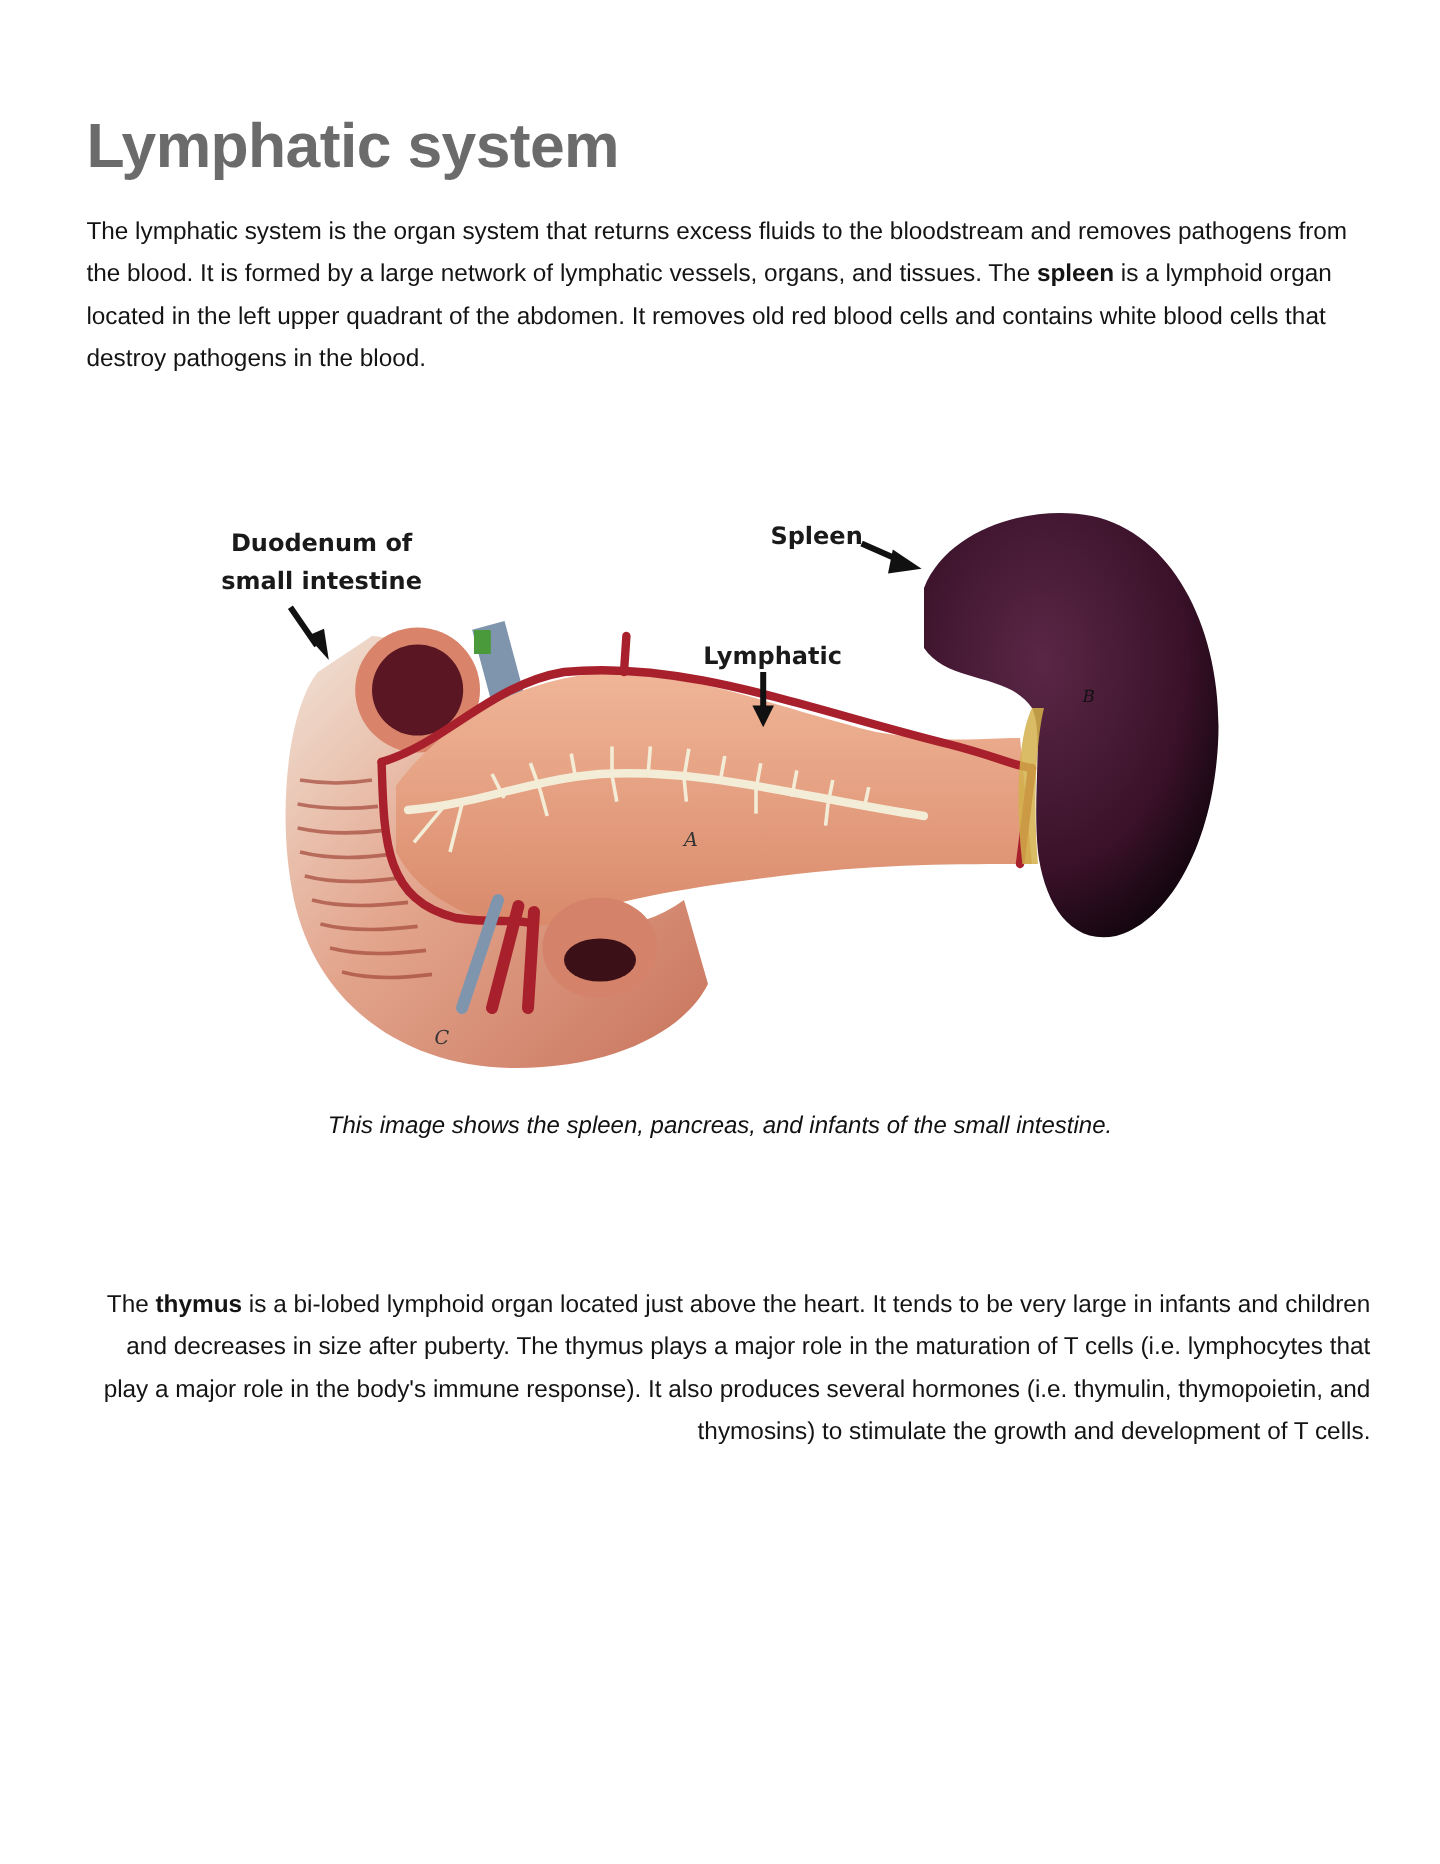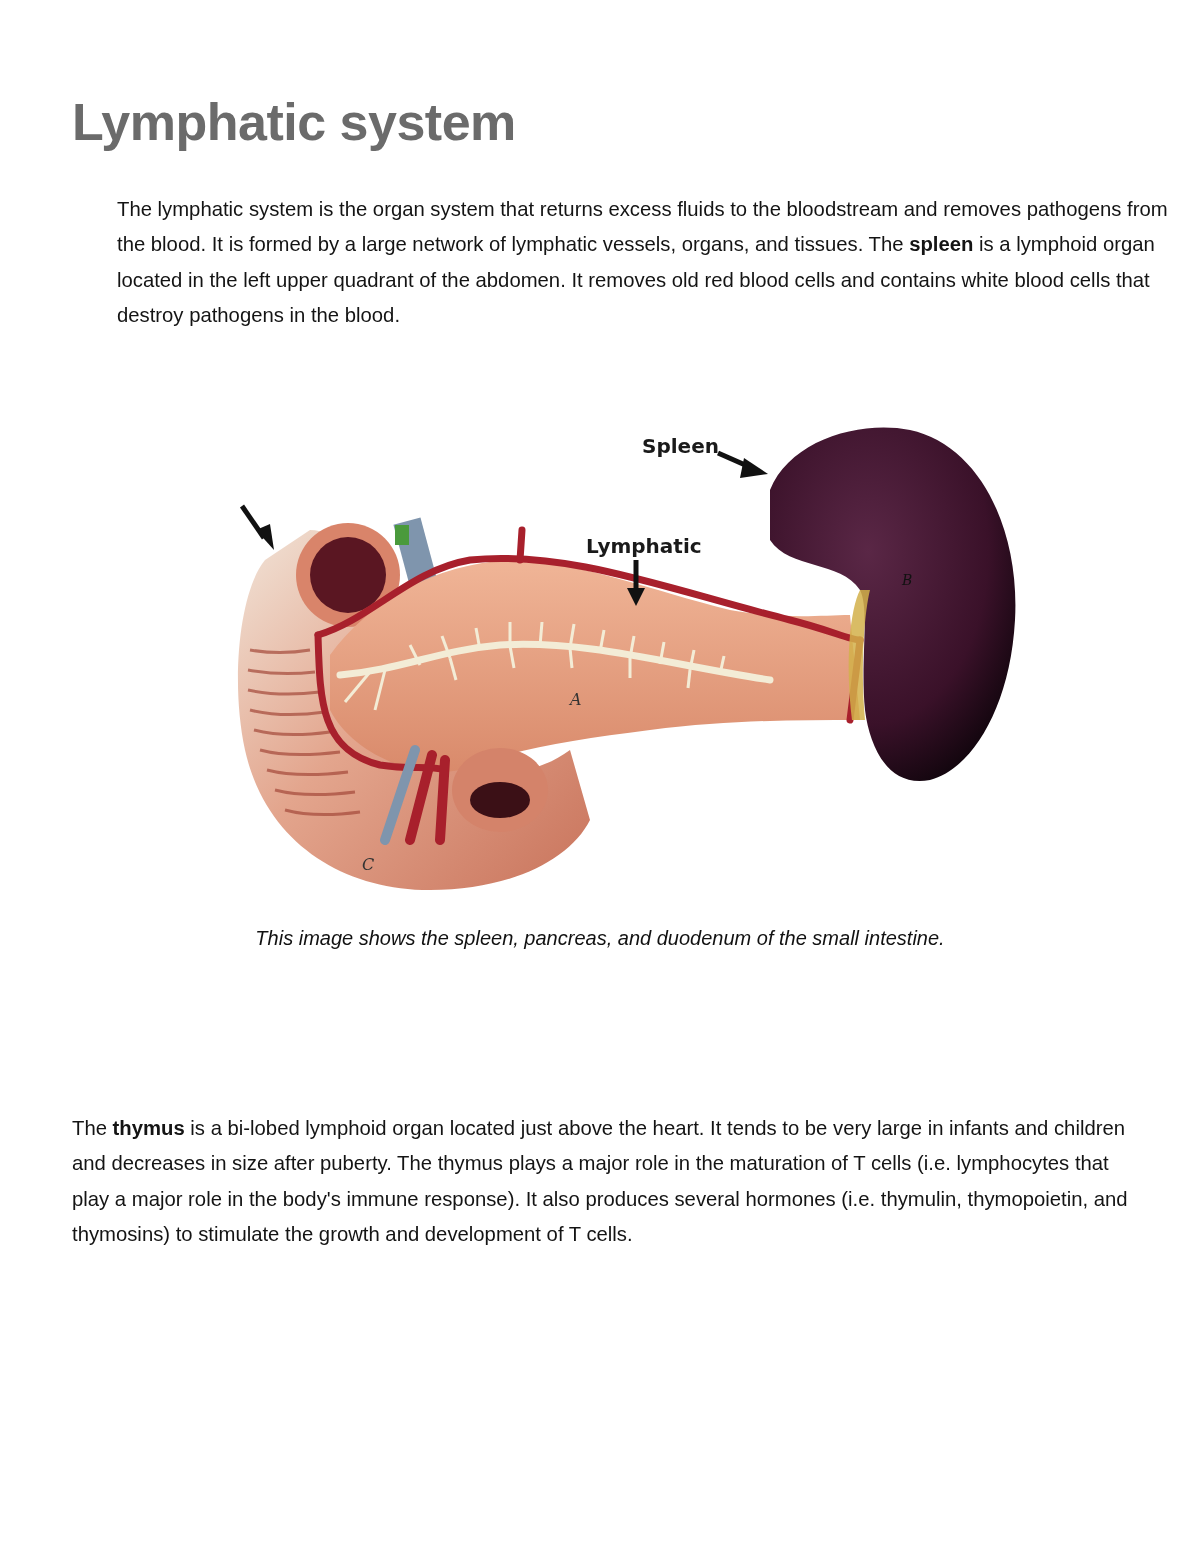--- a/index.html
+++ b/index.html
@@ -1,21 +1,21 @@
 <!DOCTYPE html>
 <html><head>
 <meta charset="utf-8">
 <style>
   html, body { margin: 0; padding: 0; background: #ffffff; }
   body { width: 1200px; height: 1553px; position: relative; overflow: hidden; font-family: "Liberation Sans", sans-serif; color: #111; }
   .page-title { position: absolute; left: 72px; top: 92px; font-size: 52px; font-weight: 700; color: #6b6b6b; letter-spacing: -0.5px; margin: 0; font-family: "Liberation Sans", sans-serif; -webkit-text-stroke: 0; }
   .para { position: absolute; left: 72px; width: 1070px; font-size: 20.3px; line-height: 35.3px; color: #141414; margin: 0; }
   .para b { font-weight: bold; }
-  .p1 { top: 192px; margin-left: 45px; }
-  .p2 { top: 1111px; }
+  .p1 { top: 176px; }
+  .p2 { top: 1070px; text-align: right; }
   .figure { position: absolute; left: 170px; top: 420px; width: 870px; height: 490px; }
   .figure svg { width: 100%; height: 100%; }
   .label { position: absolute; font-family: "DejaVu Sans", sans-serif; font-weight: bold; font-size: 20px; color: #1a1a1a; line-height: 32px; }
   .caption { position: absolute; left: 0; width: 1200px; top: 927px; text-align: center; font-style: italic; font-size: 20px; color: #111; }
 </style>
 </head>
 <body>
 
 <h1 class="page-title">Lymphatic system</h1>
 
@@ -114,19 +114,23 @@
     </g>
     <g stroke="#111" stroke-width="5" fill="#111">
       <line x1="548" y1="33" x2="582" y2="48"></line>
       <polygon points="574,38 598,54 570,58" stroke="none"></polygon>
     </g>
     <g stroke="#111" stroke-width="5" fill="#111">
       <line x1="466" y1="140" x2="466" y2="172"></line>
       <polygon points="457,168 475,168 466,186" stroke="none"></polygon>
     </g>
   </svg>
+  <div class="label" style="left:8px; top:16px; text-align:center; width:180px;">
+    <div>Duodenum of</div>
+    <div>small intestine</div>
+  </div>
   <div class="label" style="left:472px; top:10px;">Spleen</div>
   <div class="label" style="left:416px; top:110px;">Lymphatic</div>
 </div>
 
-<div class="caption">This image shows the spleen, pancreas, and duodenum of the small intestine.</div>
+<div class="caption">This image shows the spleen, pancreas, and infants of the small intestine.</div>
 
 <p class="para p2"><span>The </span><b>thymus</b><span> is a bi-lobed lymphoid organ located just above the heart. It tends to be very large in infants and children and decreases in size after puberty. The thymus plays a major role in the maturation of T cells (i.e. lymphocytes that play a major role in the body's immune response). It also produces several hormones (i.e. thymulin, thymopoietin, and thymosins) to stimulate the growth and development of T cells.</span></p>
 
 </body></html>

